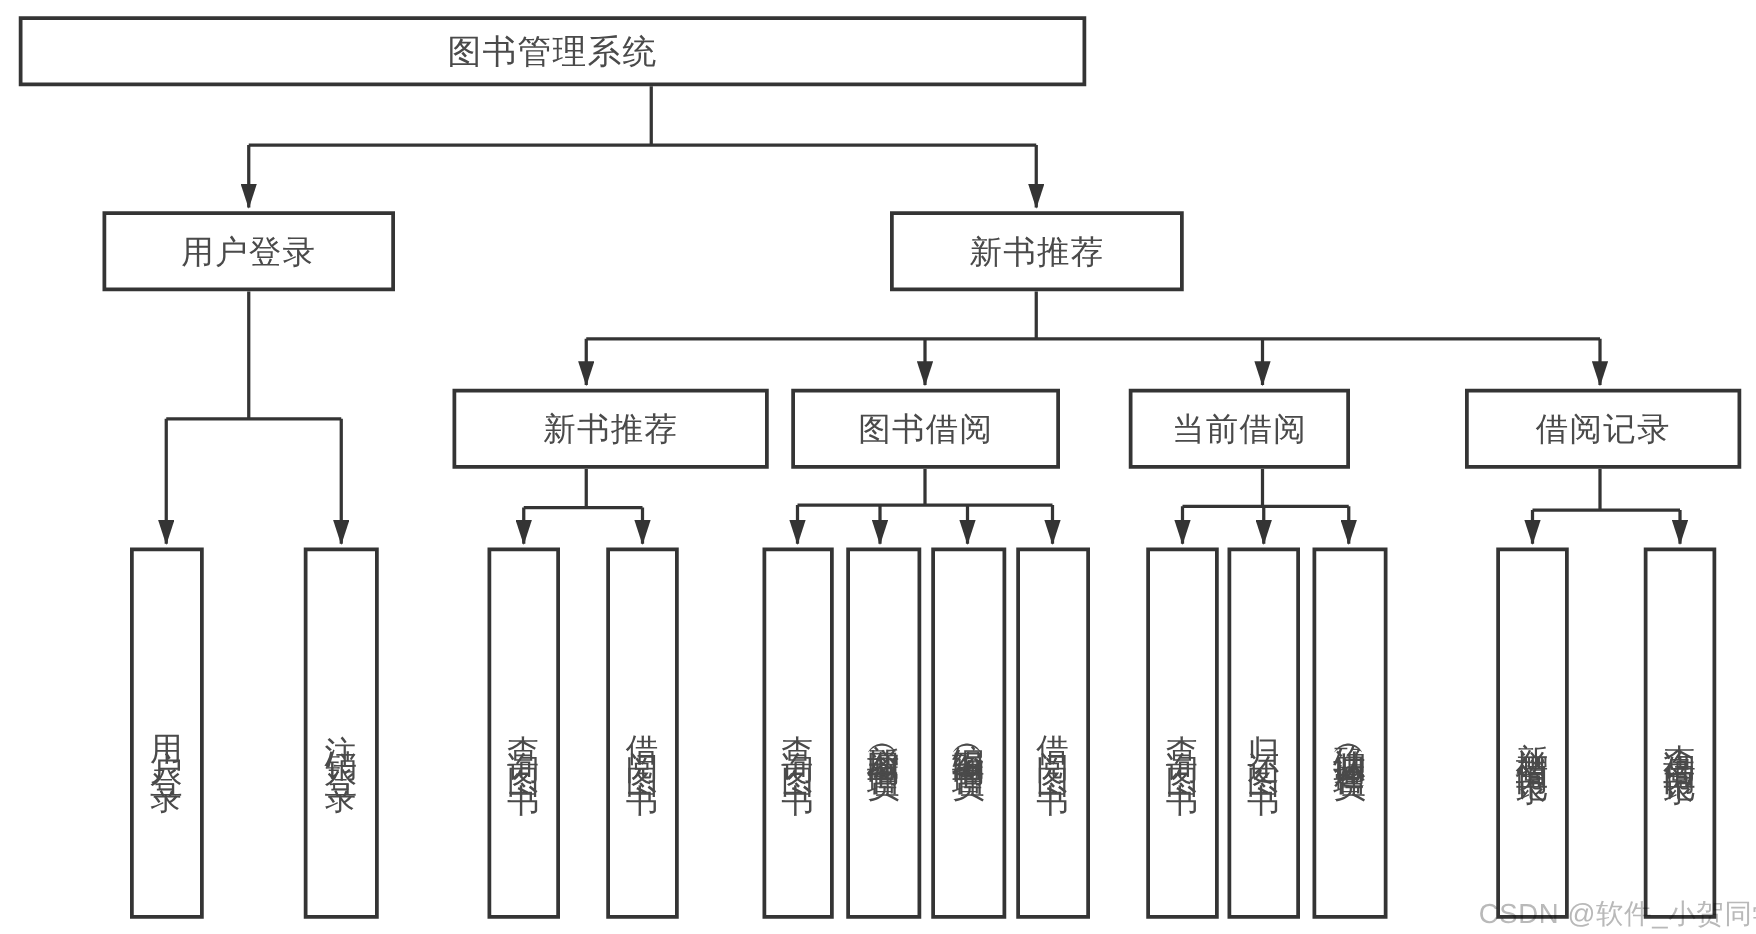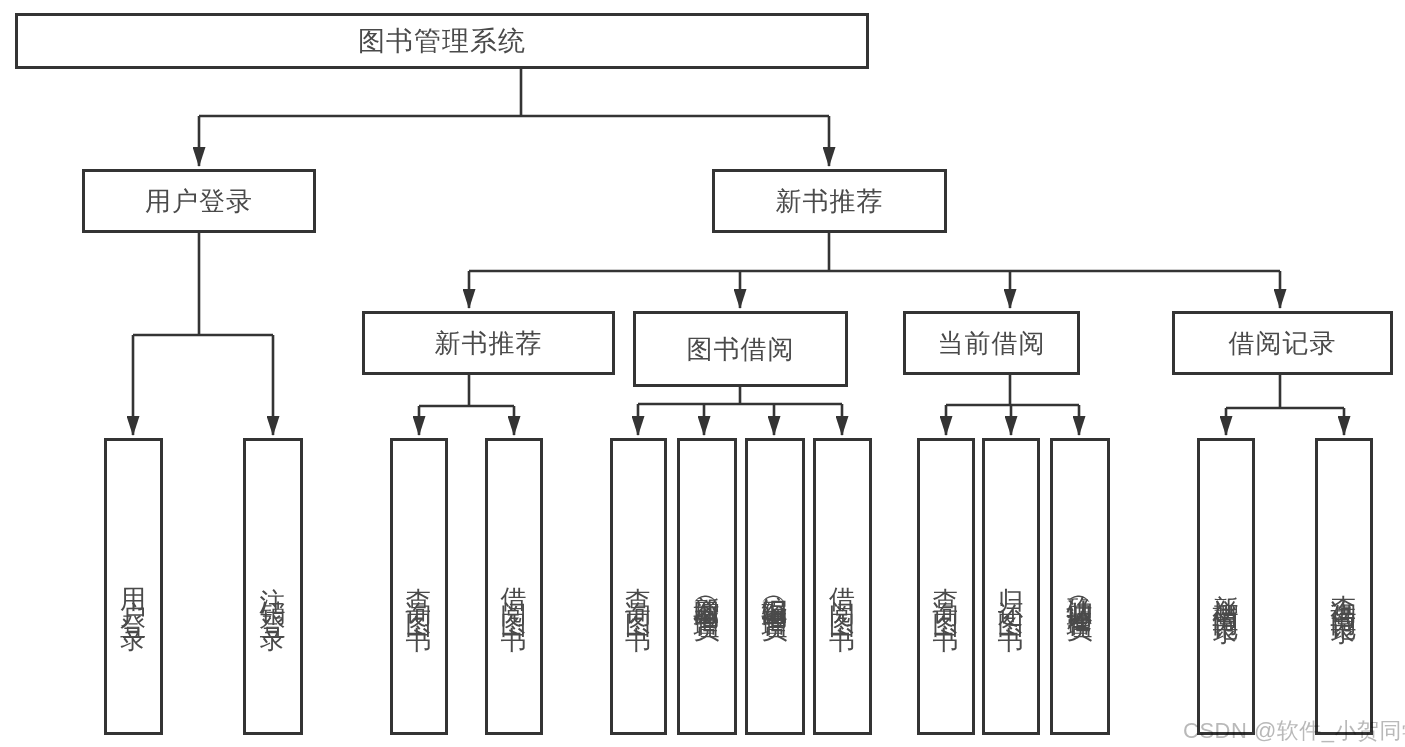--- a/index.html
+++ b/index.html
@@ -112,21 +112,21 @@
 <div class="box" style="left:82px;top:169px;width:234px;height:64px">
   <span>用户登录</span>
 </div>
 <div class="box" style="left:712px;top:169px;width:235px;height:64px">
   <span>新书推荐</span>
 </div>
 
 <div class="box" style="left:362px;top:311px;width:253px;height:64px">
   <span>新书推荐</span>
 </div>
-<div class="box" style="left:633px;top:311px;width:215px;height:76px">
+<div class="box" style="left:633px;top:311px;width:215px;height:64px">
   <span>图书借阅</span>
 </div>
 <div class="box" style="left:903px;top:311px;width:177px;height:64px">
   <span>当前借阅</span>
 </div>
 <div class="box" style="left:1172px;top:311px;width:221px;height:64px">
   <span>借阅记录</span>
 </div>
 
 <div class="vbox" style="left:104px;width:59px">

